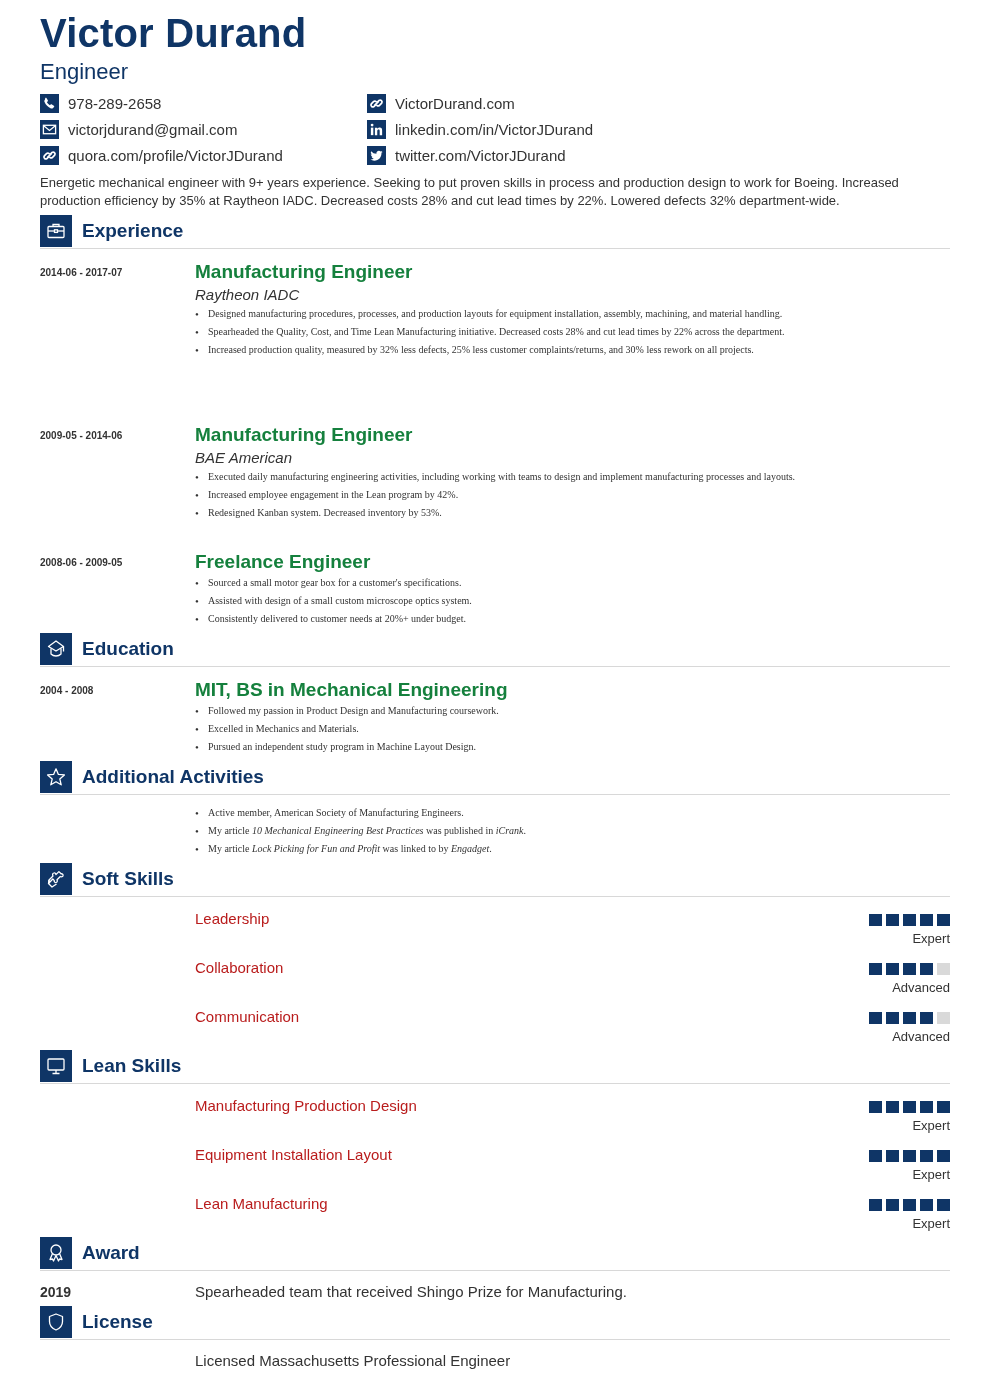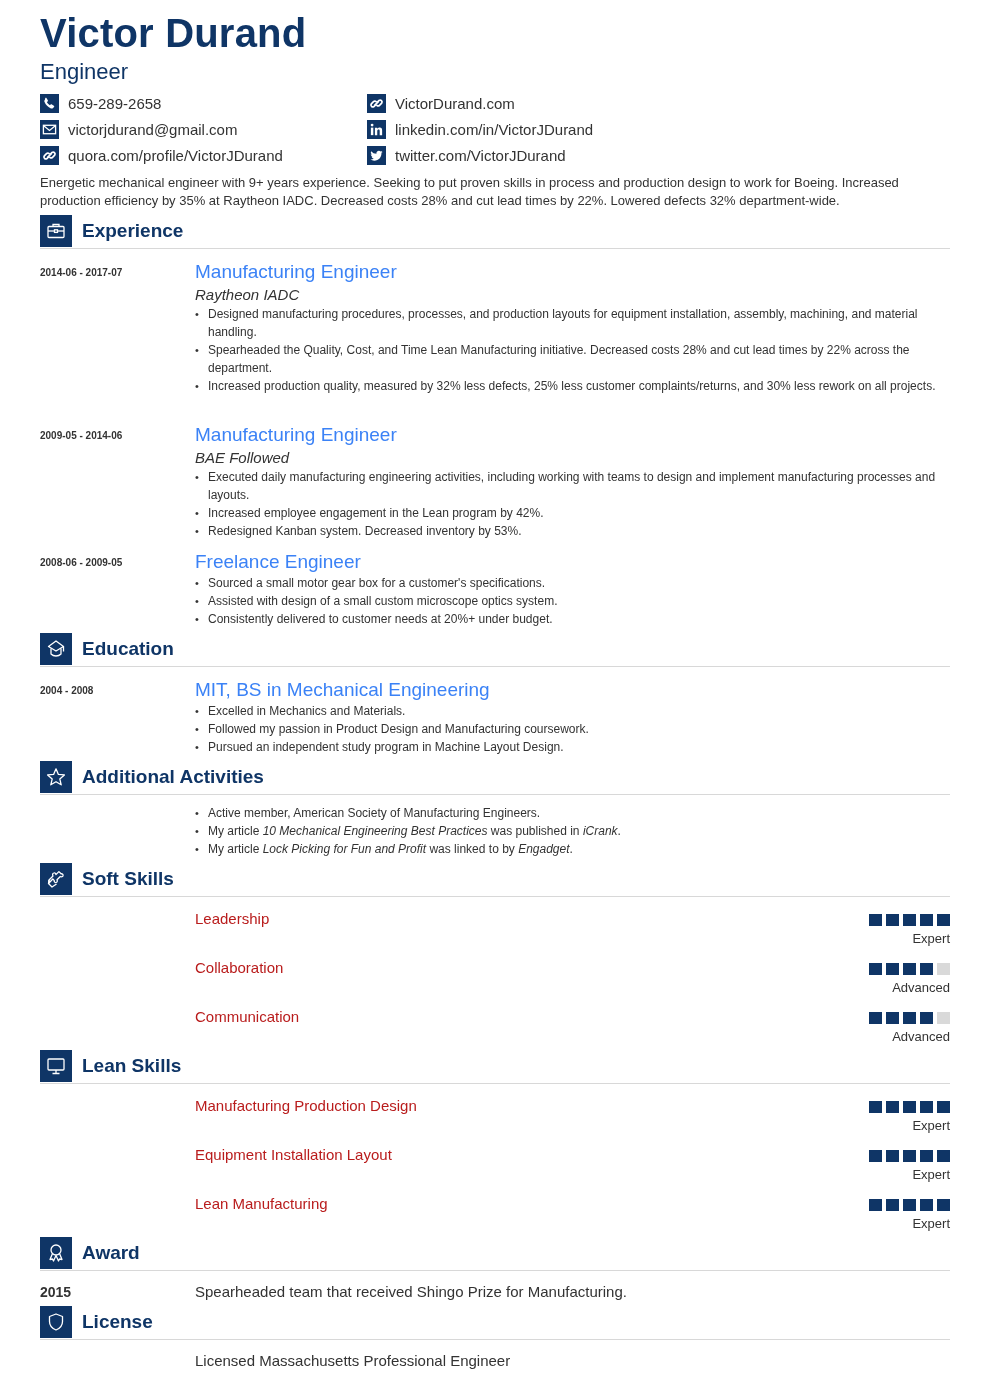--- a/index.html
+++ b/index.html
@@ -17,24 +17,24 @@
 
   .summary { position: absolute; left: 0; top: 174px; width: 910px; font-size: 13px; line-height: 18px; color: #333; }
 
   .section-head { position: absolute; left: 0; width: 910px; height: 34px; border-bottom: 1px solid #d8d8d8; }
   .section-head .sicon { position: absolute; left: 0; top: 0; width: 32px; height: 32px; background: #0f3566; display: flex; align-items: center; justify-content: center; }
   .section-head .sicon svg { width: 22px; height: 22px; }
   .section-head .stitle { position: absolute; left: 42px; top: 4px; font-size: 19px; font-weight: bold; color: #0f3566; line-height: 24px; }
 
   .entry { position: absolute; left: 0; width: 910px; }
   .date { position: absolute; left: 0; top: 0; font-size: 10px; font-weight: bold; color: #333; line-height: 20px; }
-  .role { position: absolute; left: 155px; top: -4px; font-size: 19px; font-weight: normal; color: #3b82f6; line-height: 26px; }
+  .role { position: absolute; left: 155px; top: -4px; font-size: 19px; font-weight: bold; color: #15803d; line-height: 26px; }
   .company { position: absolute; left: 155px; top: 22px; font-size: 15px; font-style: italic; color: #333; line-height: 20px; }
   ul.bullets { position: absolute; left: 155px; width: 755px; list-style: none; }
-  ul.bullets li { position: relative; padding-left: 13px; font-size: 12px; line-height: 18px; color: #333; }
+  ul.bullets li { position: relative; padding-left: 13px; font-size: 10px; line-height: 18px; color: #333; font-family: Liberation Serif, serif; }
   ul.bullets li::before { content: "\2022"; position: absolute; left: 0; top: 0; font-size: 11px; }
 
   .skill-row { position: absolute; left: 0; width: 910px; height: 44px; }
   .skill-name { position: absolute; left: 155px; top: 0; font-size: 15px; color: #b91c1c; line-height: 20px; }
   .bars { position: absolute; right: 0; top: 5px; display: flex; gap: 4px; }
   .bar { width: 13px; height: 12px; background: #0f3566; }
   .bar.off { background: #d9d9d9; }
   .level { position: absolute; right: 0; top: 22px; font-size: 13px; color: #333; line-height: 16px; }
 
   .plain-text { position: absolute; left: 155px; font-size: 15px; color: #333; line-height: 20px; }
@@ -48,21 +48,21 @@
   <div class="name">Victor Durand</div>
   <div class="title">Engineer</div>
 
   <div class="contacts">
     <div class="contact" style="left:0;top:0;">
       <span class="cicon">
         <svg viewBox="0 0 16 16">
             <path d="M3.5 2.2c.5-.4 1.1-.3 1.4.2l1.3 2c.3.5.2 1-.2 1.4l-.8.7c.6 1.4 1.8 2.7 3.2 3.4l.8-.8c.4-.4 1-.4 1.4-.1l2 1.3c.5.3.6 1 .2 1.4l-1 1.1c-.6.6-1.5.8-2.3.5C6.6 12.2 3.8 9.4 2.6 6.2c-.3-.8-.1-1.7.5-2.3z" fill="#fff"></path>
           </svg>
       </span>
-      <span>659-289-2658</span>
+      <span>978-289-2658</span>
     </div>
     <div class="contact" style="left:0;top:26px;">
       <span class="cicon">
         <svg viewBox="0 0 16 16">
             <rect x="1.5" y="3.5" width="13" height="9" fill="none" stroke="#fff" stroke-width="1.4"></rect>
             <path d="M1.8 4l6.2 5 6.2-5" fill="none" stroke="#fff" stroke-width="1.4"></path>
           </svg>
       </span>
       <span>victorjdurand@gmail.com</span>
     </div>
@@ -133,21 +133,21 @@
     <ul class="bullets" style="top:42px;">
       <li>Designed manufacturing procedures, processes, and production layouts for equipment installation, assembly, machining, and material handling.</li>
       <li>Spearheaded the Quality, Cost, and Time Lean Manufacturing initiative. Decreased costs 28% and cut lead times by 22% across the department.</li>
       <li>Increased production quality, measured by 32% less defects, 25% less customer complaints/returns, and 30% less rework on all projects.</li>
     </ul>
   </div>
 
   <div class="entry" style="top:426px;">
     <div class="date">2009-05 - 2014-06</div>
     <div class="role">Manufacturing Engineer</div>
-    <div class="company">BAE Followed</div>
+    <div class="company">BAE American</div>
     <ul class="bullets" style="top:42px;">
       <li>Executed daily manufacturing engineering activities, including working with teams to design and implement manufacturing processes and layouts.</li>
       <li>Increased employee engagement in the Lean program by 42%.</li>
       <li>Redesigned Kanban system. Decreased inventory by 53%.</li>
     </ul>
   </div>
 
   <div class="entry" style="top:553px;">
     <div class="date">2008-06 - 2009-05</div>
     <div class="role">Freelance Engineer</div>
@@ -168,22 +168,22 @@
           </g>
         </svg>
     </div>
     <div class="stitle">Education</div>
   </div>
 
   <div class="entry" style="top:681px;">
     <div class="date">2004 - 2008</div>
     <div class="role">MIT, BS in Mechanical Engineering</div>
     <ul class="bullets" style="top:21px;">
+      <li>Followed my passion in Product Design and Manufacturing coursework.</li>
       <li>Excelled in Mechanics and Materials.</li>
-      <li>Followed my passion in Product Design and Manufacturing coursework.</li>
       <li>Pursued an independent study program in Machine Layout Design.</li>
     </ul>
   </div>
 
   <div class="section-head" style="top:761px;">
     <div class="sicon">
       <svg viewBox="0 0 22 22">
           <path d="M11 2.8l2.4 5.6 6 .5-4.6 4 1.4 5.9L11 15.7l-5.2 3.1 1.4-5.9-4.6-4 6-.5z" fill="none" stroke="#fff" stroke-width="1.3" stroke-linejoin="round"></path>
         </svg>
     </div>
@@ -291,21 +291,21 @@
       <svg viewBox="0 0 22 22">
           <g fill="none" stroke="#fff" stroke-width="1.3" stroke-linejoin="round">
             <circle cx="11" cy="8" r="5"></circle>
             <path d="M7.5 11.5L5 17.5l2.5-.5 1 2 2.5-5.5"></path>
             <path d="M14.5 11.5l2.5 6-2.5-.5-1 2-2.5-5.5"></path>
           </g>
         </svg>
     </div>
     <div class="stitle">Award</div>
   </div>
-  <div class="plain-date" style="top:1282px;">2015</div>
+  <div class="plain-date" style="top:1282px;">2019</div>
   <div class="plain-text" style="top:1282px;">Spearheaded team that received Shingo Prize for Manufacturing.</div>
 
   <div class="section-head" style="top:1306px;">
     <div class="sicon">
       <svg viewBox="0 0 22 22">
           <path d="M11 3l6.5 2.5v5c0 4-2.8 7-6.5 8.5-3.7-1.5-6.5-4.5-6.5-8.5v-5z" fill="none" stroke="#fff" stroke-width="1.3" stroke-linejoin="round"></path>
         </svg>
     </div>
     <div class="stitle">License</div>
   </div>

